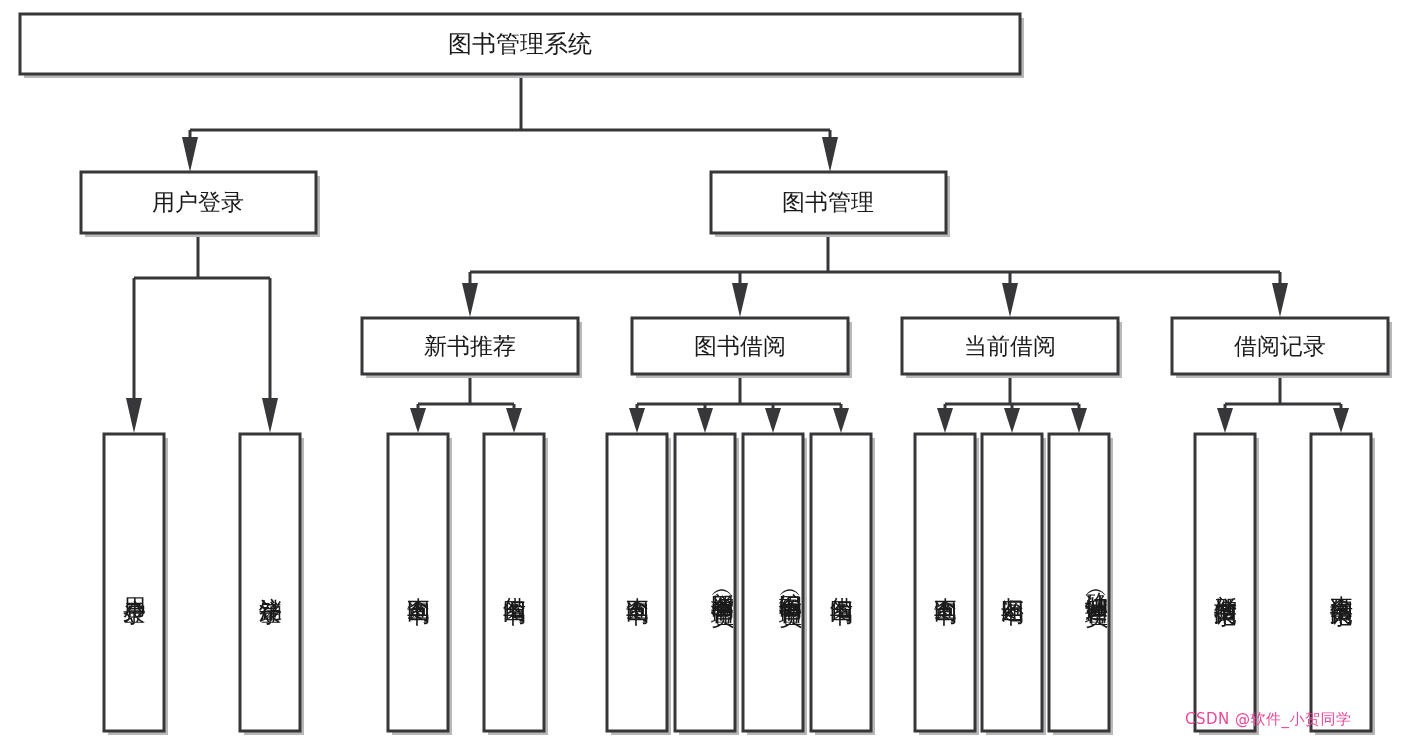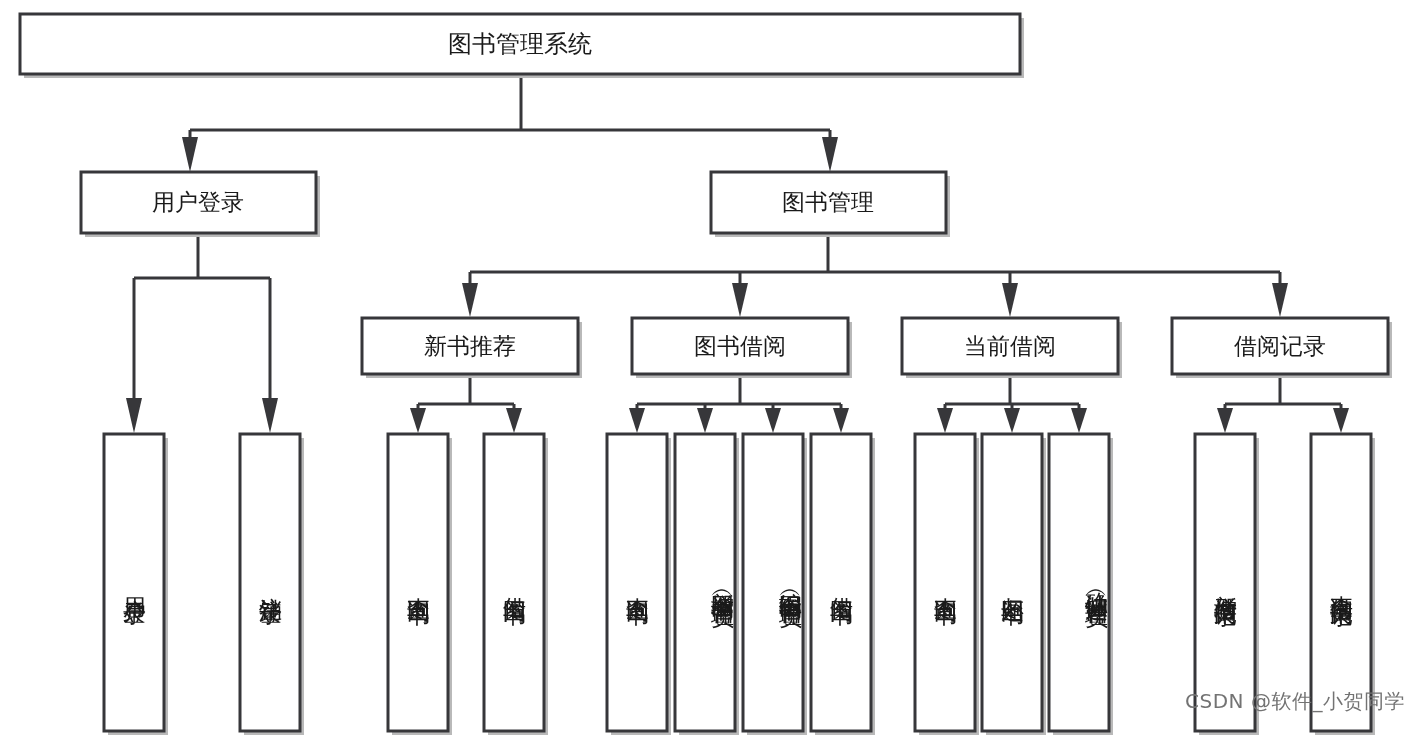--- a/index.html
+++ b/index.html
@@ -69,24 +69,24 @@
     font-size: 23px;
     line-height: 1.12;
     letter-spacing: 2px;
     color: #1a1a1a;
     white-space: nowrap;
     pointer-events: none;
   }
   .watermark {
     position: absolute;
     left: 1185px;
-    top: 688px;
-    font-family: "DejaVu Sans", "Liberation Sans", sans-serif;
-    font-size: 20px;
-    color: #737373;
+    top: 710px;
+    font-family: "DejaVu Sans", "Liberation Sans", sans-serif;
+    font-size: 15px;
+    color: #ec4899;
     white-space: nowrap;
     letter-spacing: 0.5px;
   }
 </style>
 </head>
 <body>
 
 <div id="diagram-root">
 
   <svg class="diagram-canvas" viewBox="0 0 1405 747">

